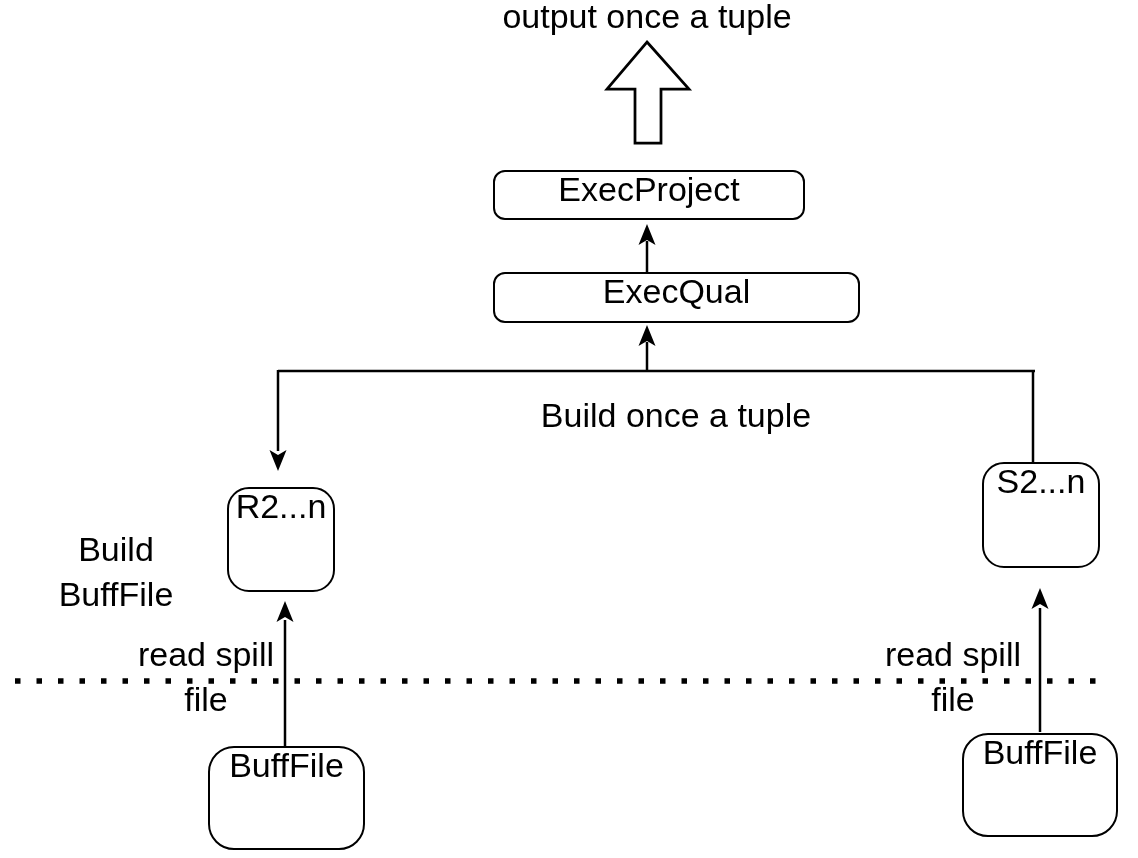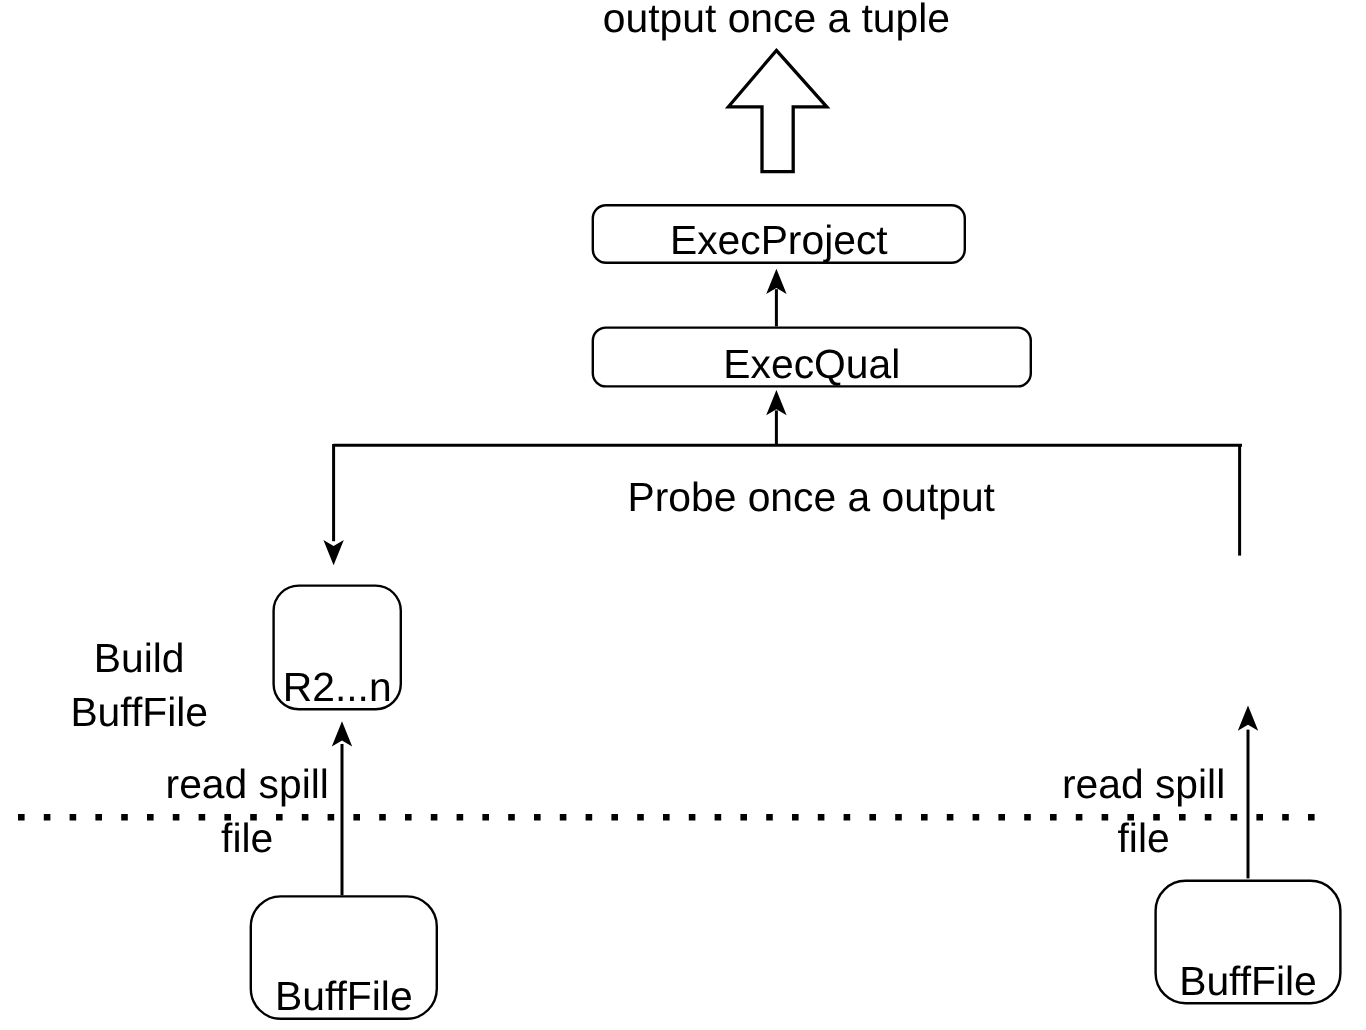--- a/index.html
+++ b/index.html
@@ -22,21 +22,21 @@
     top: 0;
     width: 1138px;
     height: 858px;
   }
   .node {
     position: absolute;
     box-sizing: border-box;
     border: 2.5px solid #000000;
     background: #ffffff;
     display: flex;
-    align-items: flex-end;
+    align-items: flex-start;
     justify-content: center;
     font-size: 34px;
     line-height: 1;
     white-space: nowrap;
   }
   .node.exec { border-radius: 12px; }
   .node.part { border-radius: 22px; }
   .node.buff { border-radius: 26px; }
   .label {
     position: absolute;
@@ -83,32 +83,35 @@
   </div>
 
   <div class="node exec" style="left:493px; top:272px; width:367px; height:51px;">
     <span>ExecQual</span>
   </div>
 
   <div class="node part" style="left:227px; top:487px; width:108px; height:105px;">
     <span>R2...n</span>
   </div>
 
+  <div class="node part" style="left:982px; top:462px; width:118px; height:106px;">
+    <span>S2...n</span>
+  </div>
 
   <div class="node buff" style="left:208px; top:746px; width:157px; height:104px;">
     <span>BuffFile</span>
   </div>
 
   <div class="node buff" style="left:962px; top:733px; width:156px; height:104px;">
     <span>BuffFile</span>
   </div>
 
   <div class="label" style="left:647px; top:-6px;">output once a tuple</div>
 
-  <div class="label" style="left:676px; top:393px;">Probe once a output</div>
+  <div class="label" style="left:676px; top:393px;">Build once a tuple</div>
 
   <div class="label" style="left:116px; top:503px;margin-top:24px;">
     <div>Build</div>
     <div>BuffFile</div>
   </div>
 
   <div class="label" style="left:206px; top:632px;">
     <div>read spill</div>
     <div>file</div>
   </div>

